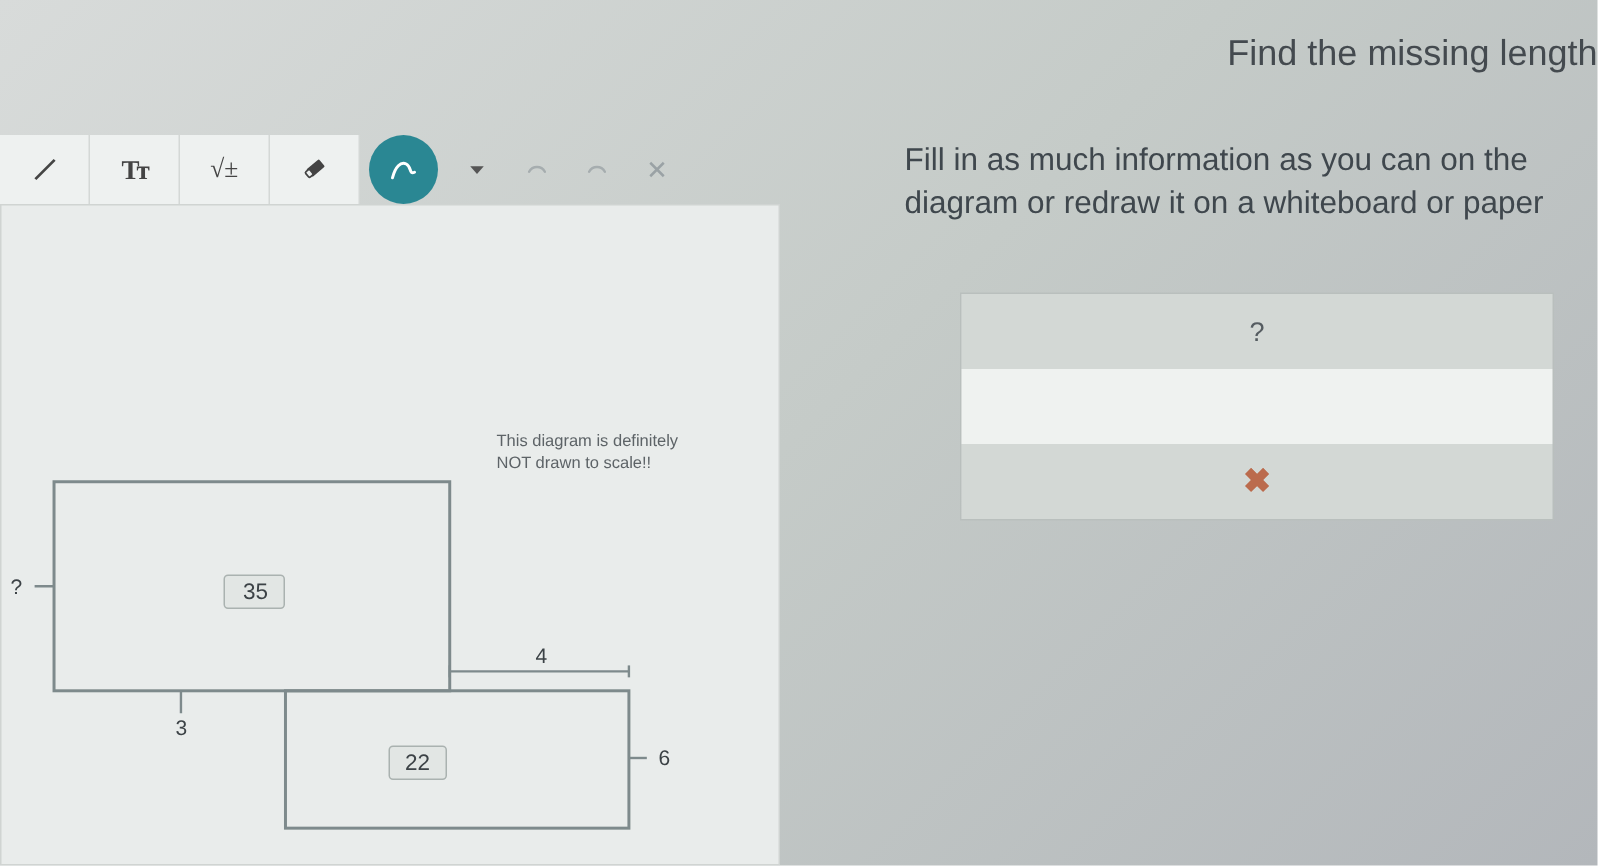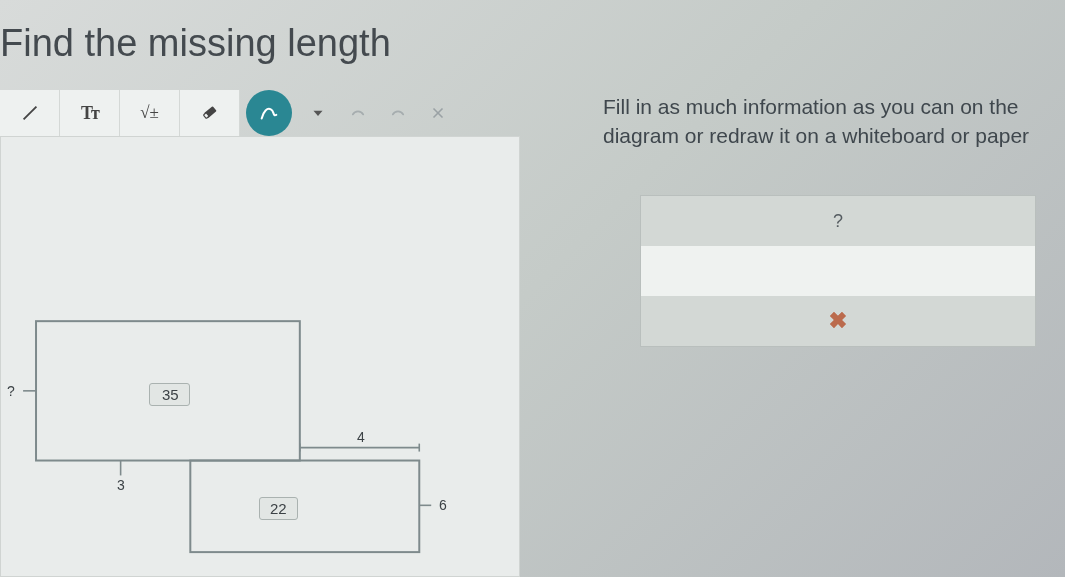--- a/index.html
+++ b/index.html
@@ -8,22 +8,22 @@
     font-family: "Segoe UI", Arial, sans-serif;
     background: linear-gradient(135deg, #d8dbda 0%, #c5cbc8 50%, #b3b7bb 100%);
     color: #3a3f44;
     position: relative;
   }
 
   .title {
     position: absolute;
     top: 22px;
     left: 0; right: 0;
-    text-align: left;
-    font-size: 38px;
+    text-align: right;
+    font-size: 24px;
     font-weight: 300;
     color: #444a4f;
   }
 
   
   .toolbar {
     position: absolute;
     top: 90px;
     left: 0;
     display: flex;
@@ -169,20 +169,24 @@
   </div>
   <div class="tool-sm">
     <svg viewBox="0 0 24 24">
         <line x1="6" y1="6" x2="18" y2="18" stroke="#9aa2a5" stroke-width="2.2"></line>
         <line x1="18" y1="6" x2="6" y2="18" stroke="#9aa2a5" stroke-width="2.2"></line>
       </svg>
   </div>
 </div>
 
 <div class="canvas">
+  <div class="note">
+    <span>This diagram is definitely</span><br>
+    <span>NOT drawn to scale!!</span>
+  </div>
 
   <svg viewBox="0 0 520 441">
 
     <rect x="35" y="185" width="265" height="140" fill="none" stroke="#7e8a8c" stroke-width="2"></rect>
 
     <rect x="190" y="325" width="230" height="92" fill="none" stroke="#7e8a8c" stroke-width="2"></rect>
 
     <line x1="22" y1="255" x2="35" y2="255" stroke="#7e8a8c" stroke-width="1.6"></line>
 
     <line x1="120" y1="325" x2="120" y2="340" stroke="#7e8a8c" stroke-width="1.6"></line>

